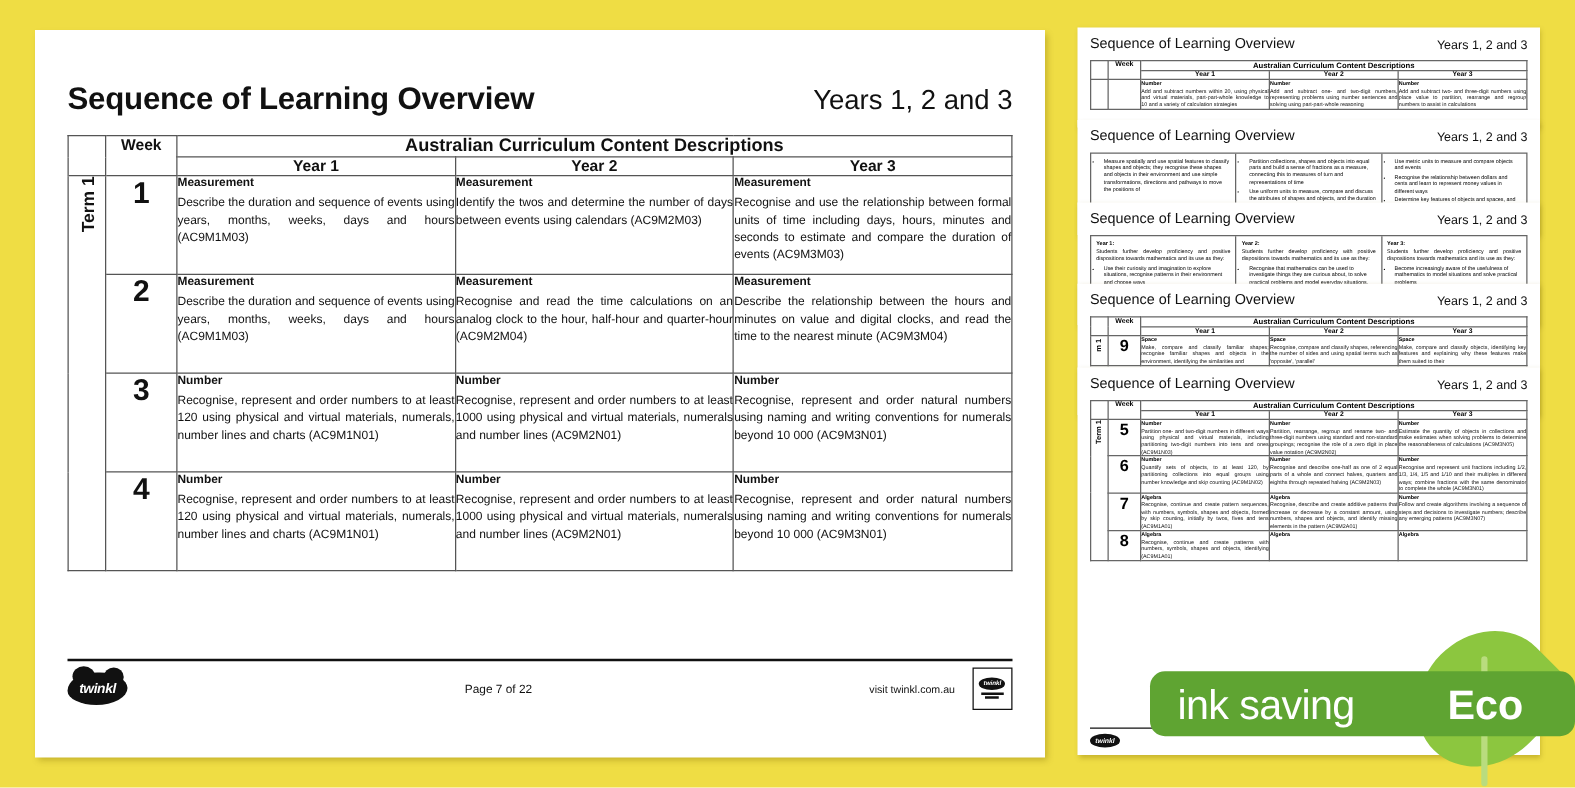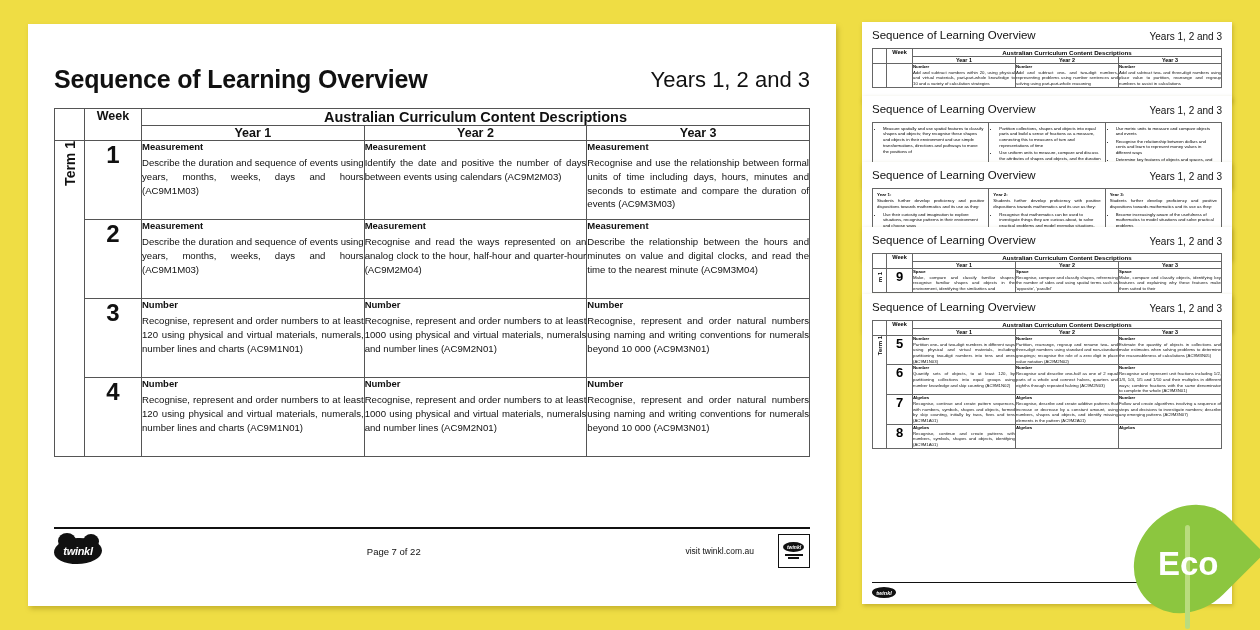--- a/index.html
+++ b/index.html
@@ -65,21 +65,21 @@
   .logo-twinkl::before{
     content:"";position:absolute;left:4px;top:-5px;width:18px;height:16px;background:#111;border-radius:50%;
   }
   .logo-twinkl::after{
     content:"";position:absolute;right:3px;top:-4px;width:16px;height:15px;background:#111;border-radius:50%;
   }
   .logo-twinkl span{
     position:relative;z-index:3;color:#fff;font-style:italic;font-weight:bold;font-size:11px;letter-spacing:-.3px;
   }
   .page-num{font-size:9.5px;color:#111;}
-  .foot-right{display:flex;align-items:center;gap:24px;text-align:center;}
+  .foot-right{display:flex;align-items:center;gap:14px;text-align:center;}
   .visit{font-size:8.5px;color:#111;}
   .badge-sq{
     width:30px;height:32px;border:1.5px solid #111;background:#fff;
     display:flex;flex-direction:column;align-items:center;justify-content:center;gap:1px;
     position:relative;
   }
   .badge-cloud{width:21px;height:10px;background:#111;border-radius:50%;position:relative;
     display:flex;align-items:center;justify-content:center;}
   .badge-cloud i{color:#fff;font-size:5px;font-style:italic;font-weight:bold;}
   .badge-lines{width:20px;}
@@ -184,37 +184,37 @@
           <td class="term-cell" rowspan="4">
             <span class="term-rot">Term 1</span>
           </td>
           <td class="wk-num">1</td>
           <td class="cell">
             <div class="strand">Measurement</div>
             <div class="desc">Describe the duration and sequence of events using years, months, weeks, days and hours (AC9M1M03)</div>
           </td>
           <td class="cell">
             <div class="strand">Measurement</div>
-            <div class="desc">Identify the date and positive the number of days between events using calendars (AC9M2M03)</div>
+            <div class="desc">Identify the twos and determine the number of days between events using calendars (AC9M2M03)</div>
           </td>
           <td class="cell">
             <div class="strand">Measurement</div>
             <div class="desc">Recognise and use the relationship between formal units of time including days, hours, minutes and seconds to estimate and compare the duration of events (AC9M3M03)</div>
           </td>
         </tr>
 
         <tr>
           <td class="wk-num">2</td>
           <td class="cell">
             <div class="strand">Measurement</div>
             <div class="desc">Describe the duration and sequence of events using years, months, weeks, days and hours (AC9M1M03)</div>
           </td>
           <td class="cell">
             <div class="strand">Measurement</div>
-            <div class="desc">Recognise and read the ways represented on an analog clock to the hour, half-hour and quarter-hour (AC9M2M04)</div>
+            <div class="desc">Recognise and read the time calculations on an analog clock to the hour, half-hour and quarter-hour (AC9M2M04)</div>
           </td>
           <td class="cell">
             <div class="strand">Measurement</div>
             <div class="desc">Describe the relationship between the hours and minutes on value and digital clocks, and read the time to the nearest minute (AC9M3M04)</div>
           </td>
         </tr>
 
         <tr>
           <td class="wk-num">3</td>
           <td class="cell">
@@ -528,14 +528,17 @@
         <i>twinkl</i>
       </div>
     </div>
   </div>
 
 </div>
 
 <div class="eco">
   <div class="eco-leaf"></div>
   <div class="eco-vein"></div>
+  <div class="eco-pill">
+    <div class="eco-text">ink saving</div>
+  </div>
   <div class="eco-word">Eco</div>
 </div>
 
 </body></html>

